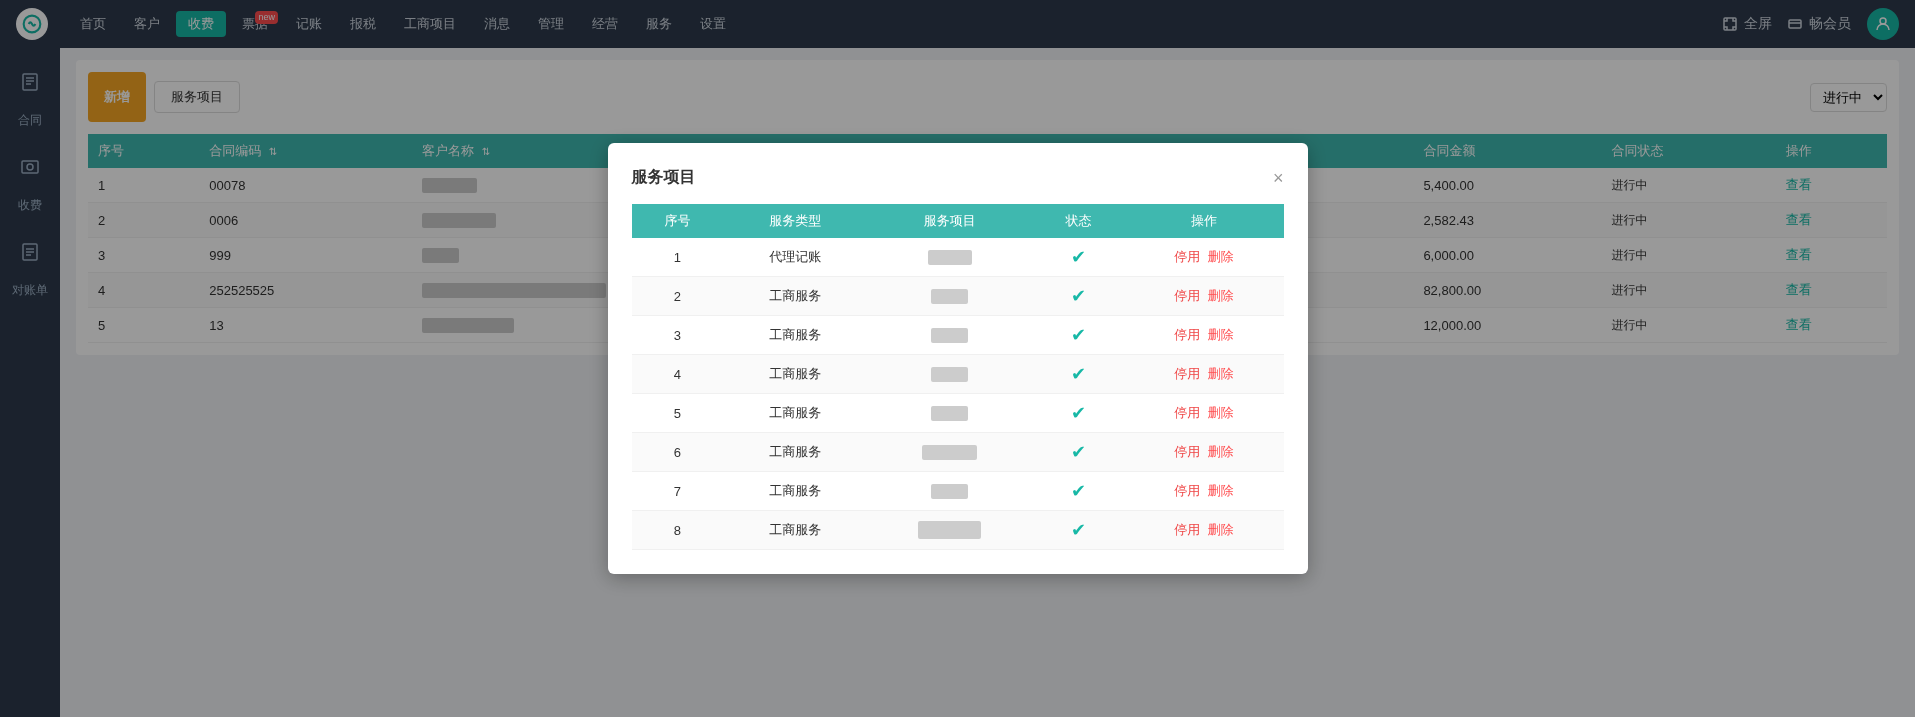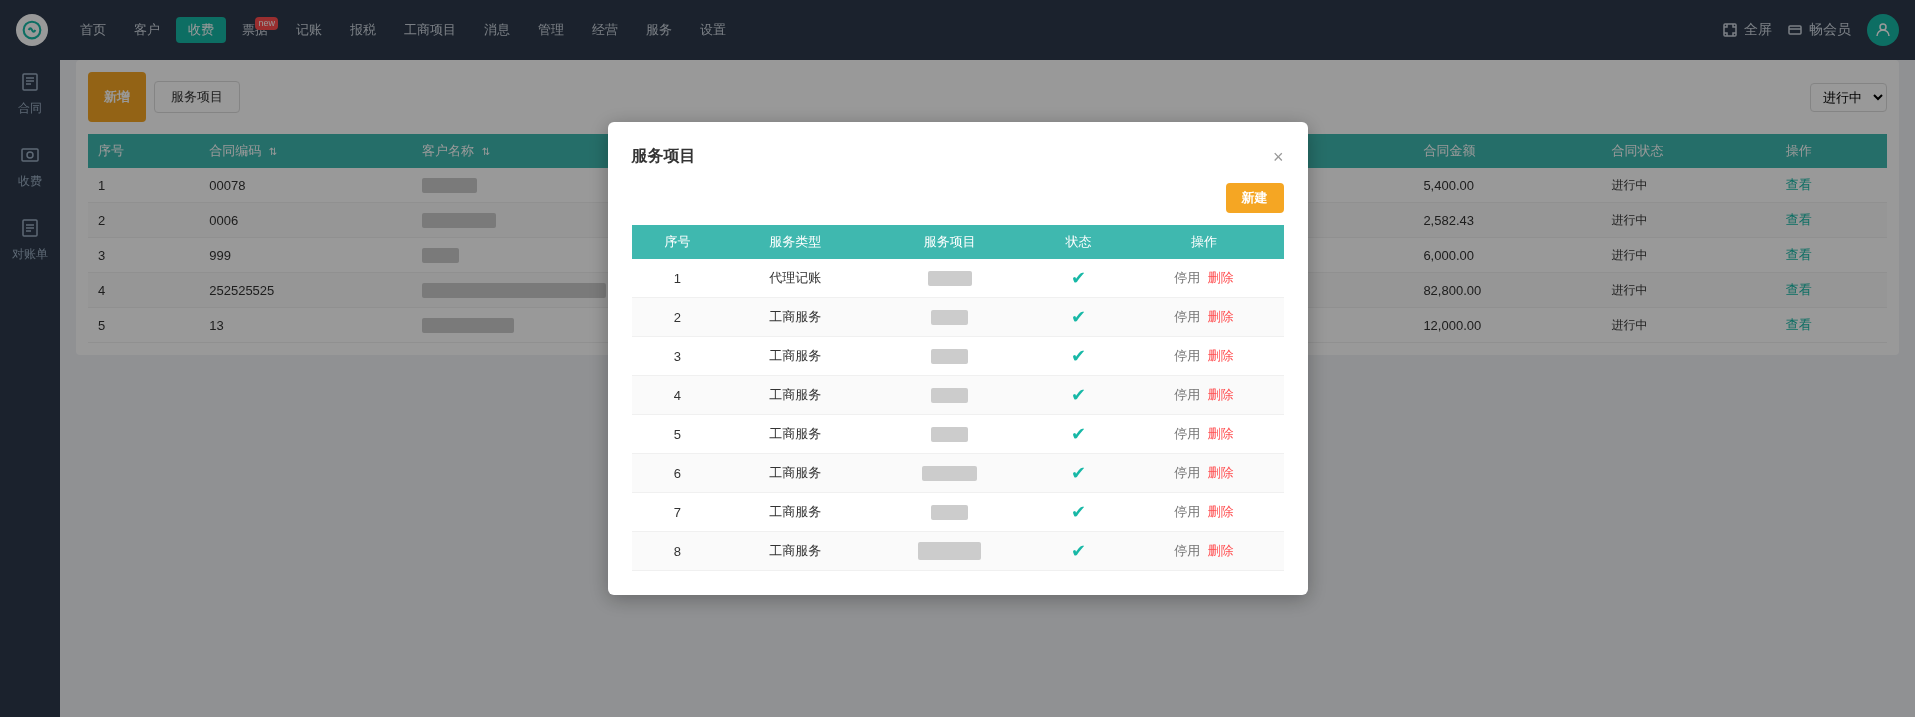--- a/index.html
+++ b/index.html
@@ -1,20 +1,20 @@
 <!DOCTYPE html>
 <html><head>
   <meta charset="utf-8">
   <style>
     * { box-sizing: border-box; margin: 0; padding: 0; }
     body { font-family: 'Microsoft YaHei', Arial, sans-serif; font-size: 13px; background: #f0f2f5; color: #333; }
 
     
     .top-nav {
-      display: flex; align-items: center; background: #2d3a4b; height: 60px;
+      display: flex; align-items: center; background: #2d3a4b; height: 48px;
       padding: 0 16px; position: fixed; top: 0; left: 0; right: 0; z-index: 100;
     }
     .top-nav .logo {
       width: 32px; height: 32px; background: #fff; border-radius: 50%;
       display: flex; align-items: center; justify-content: center;
       margin-right: 20px; flex-shrink: 0;
     }
     .top-nav .logo svg { width: 20px; height: 20px; }
     .top-nav .nav-items { display: flex; align-items: center; gap: 4px; flex: 1; }
     .top-nav .nav-item {
@@ -39,21 +39,21 @@
 
     
     .left-sidebar {
       position: fixed; top: 44px; left: 0; width: 60px; bottom: 0;
       background: #2d3a4b; display: flex; flex-direction: column; align-items: center;
       padding-top: 16px; gap: 8px; z-index: 99;
     }
     .sidebar-item {
       display: flex; flex-direction: column; align-items: center;
       padding: 8px 0; width: 100%; cursor: pointer; color: #9dafc4;
-      font-size: 12px; gap: 4px;
+      font-size: 12px; gap: 16px;
     }
     .sidebar-item .icon-box {
       width: 28px; height: 28px; display: flex; align-items: center; justify-content: center;
       font-size: 16px;
     }
 
     
     .main-content {
       margin-top: 44px; margin-left: 60px; padding: 16px;
       background: #f0f2f5; min-height: calc(100vh - 44px);
@@ -134,21 +134,21 @@
       border-radius: 4px; cursor: pointer; font-size: 13px; font-weight: bold;
     }
     .modal-table { width: 100%; border-collapse: collapse; font-size: 13px; }
     .modal-table th {
       background: #3fb8af; color: #fff; padding: 8px 10px; text-align: center;
       font-weight: normal;
     }
     .modal-table td { padding: 8px 10px; border-bottom: 1px solid #f0f0f0; text-align: center; }
     .modal-table tr:nth-child(even) td { background: #fafafa; }
     .status-check { color: #17b8a6; font-size: 18px; }
-    .action-stop { color: #737373; cursor: pointer; margin-right: 4px; }
+    .action-stop { color: #ef4444; cursor: pointer; margin-right: 4px; }
     .action-delete { color: #ff4d4f; cursor: pointer; }
     .modal-scroll-area { overflow-y: auto; max-height: 400px; }
   </style>
 </head>
 <body>
 
 <nav class="top-nav">
   <div class="logo">
     <svg viewBox="0 0 24 24" fill="none" stroke="#17b8a6" stroke-width="2.5">
       <circle cx="12" cy="12" r="10"></circle>
@@ -310,23 +310,20 @@
     </table>
   </div>
 </main>
 
 <div class="overlay">
   <div class="modal">
     <div class="modal-header">
       <span class="modal-title">服务项目</span>
       <button class="modal-close">×</button>
     </div>
-    <div class="modal-toolbar">
-      <button class="btn-modal-new">新建</button>
-    </div>
     <div class="modal-scroll-area">
       <table class="modal-table">
         <thead>
           <tr>
             <th><span>序号</span></th>
             <th><span>服务类型</span></th>
             <th><span>服务项目</span></th>
             <th><span>状态</span></th>
             <th><span>操作</span></th>
           </tr>

